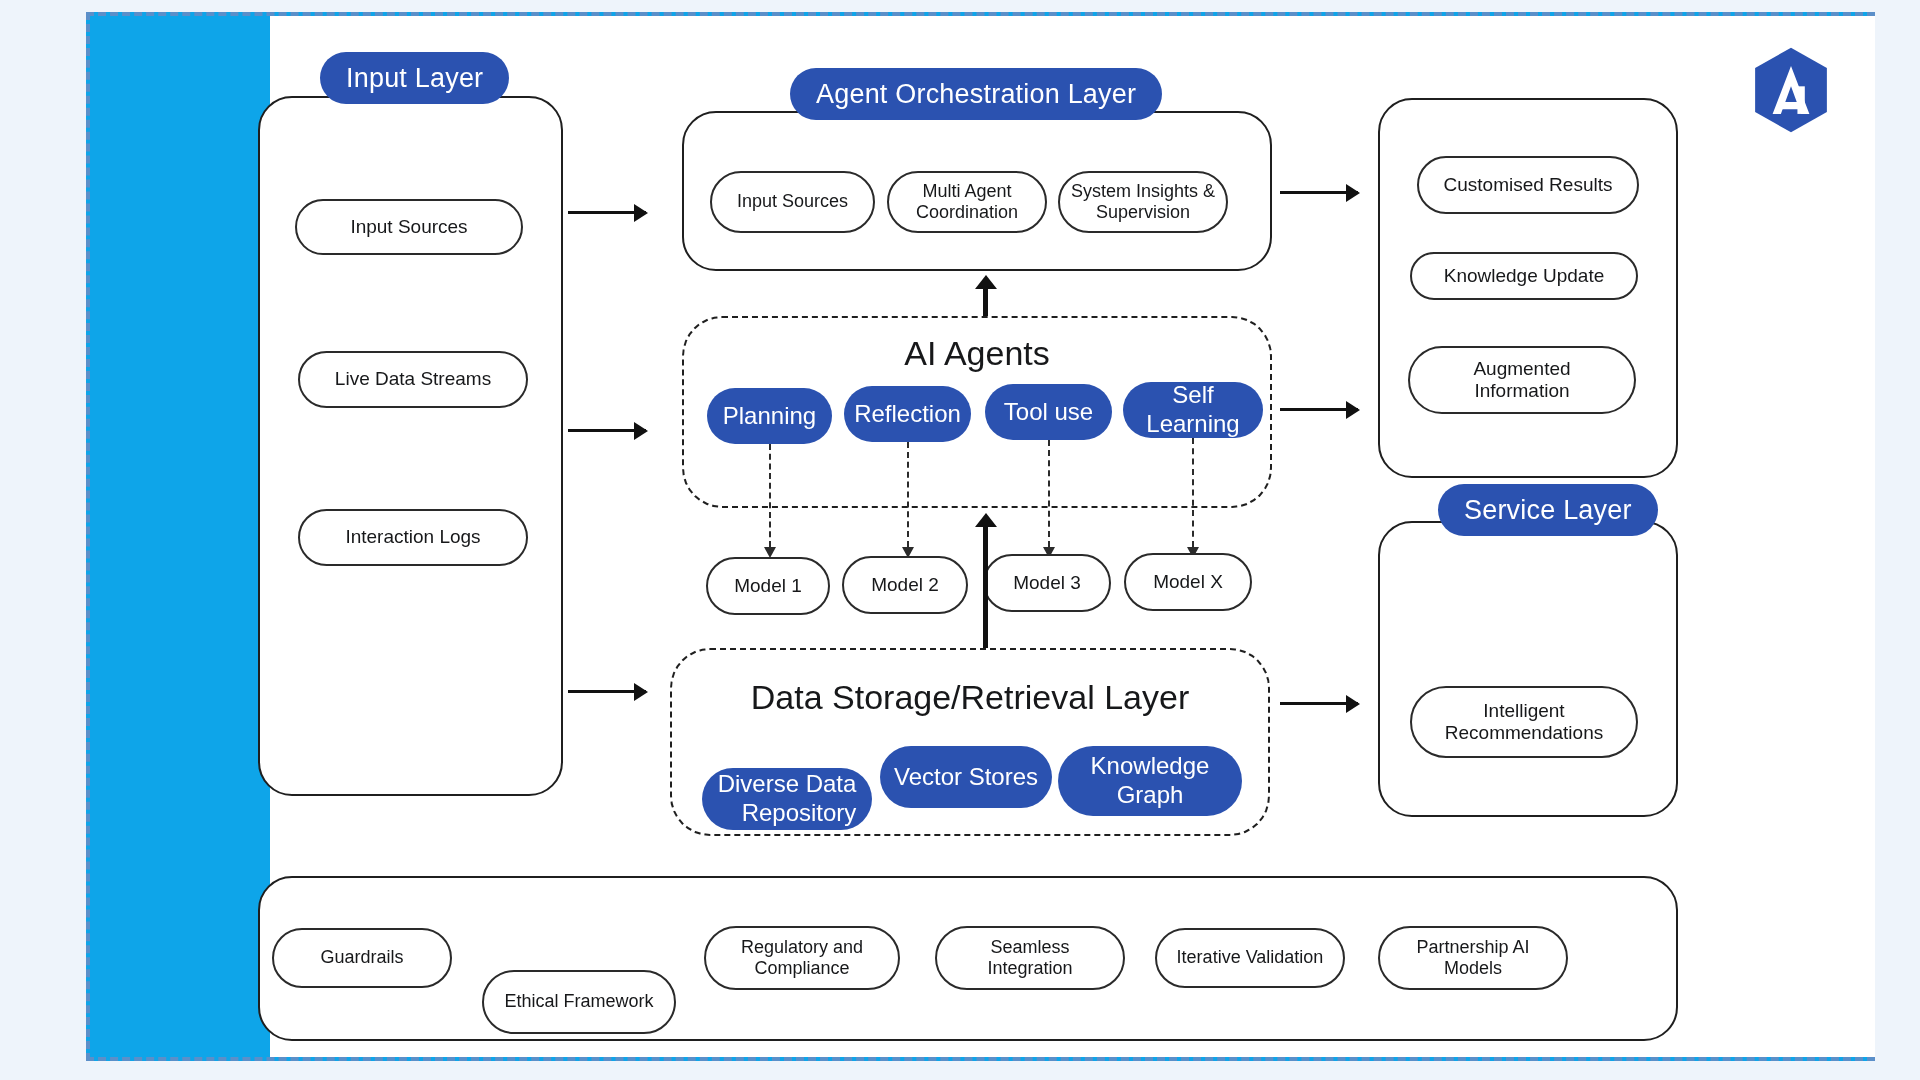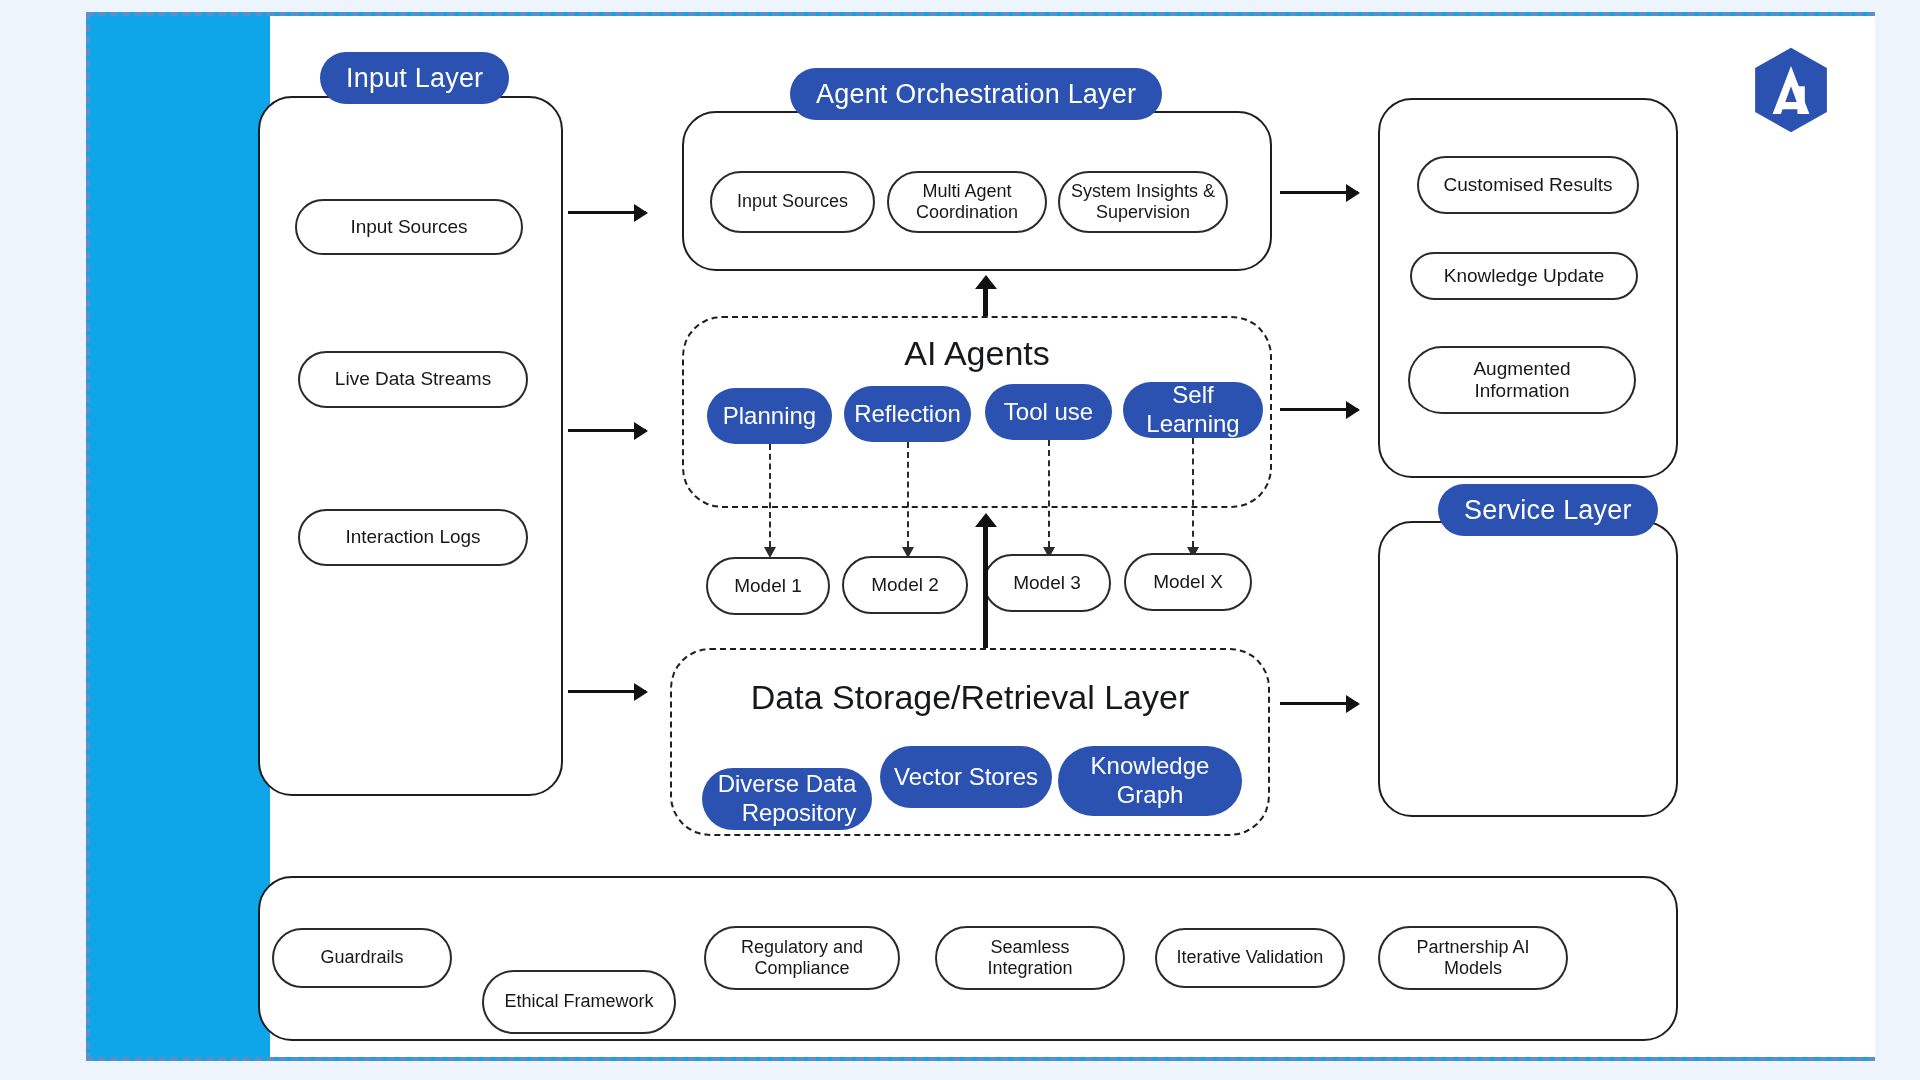--- a/index.html
+++ b/index.html
@@ -231,20 +231,22 @@
   <div class="container" style="left:1288px; top:82px; width:300px; height:380px;"></div>
 
   <div class="pill" style="left:1327px; top:140px; width:222px; height:58px;">Customised Results</div>
   <div class="pill" style="left:1320px; top:236px; width:228px; height:48px;">Knowledge Update</div>
   <div class="pill" style="left:1318px; top:330px; width:228px; height:68px; white-space:pre-line;">Augmented
 Information</div>
 
   <div class="container" style="left:1288px; top:505px; width:300px; height:296px;"></div>
   <div class="layer-title" style="left:1348px; top:468px;">Service Layer</div>
 
+  <div class="pill" style="left:1320px; top:670px; width:228px; height:72px; white-space:pre-line;">Intelligent
+Recommendations</div>
 
   <div class="container" style="left:168px; top:860px; width:1420px; height:165px;"></div>
 
   <div class="pill small" style="left:182px; top:912px; width:180px; height:60px;">Guardrails</div>
   <div class="pill small" style="left:392px; top:912px; width:194px; height:64px;margin-top:42px;">Ethical Framework</div>
   <div class="pill small" style="left:614px; top:910px; width:196px; height:64px; white-space:pre-line;">Regulatory and
 Compliance</div>
   <div class="pill small" style="left:845px; top:910px; width:190px; height:64px; white-space:pre-line;">Seamless
 Integration</div>
   <div class="pill small" style="left:1065px; top:912px; width:190px; height:60px;">Iterative Validation</div>

